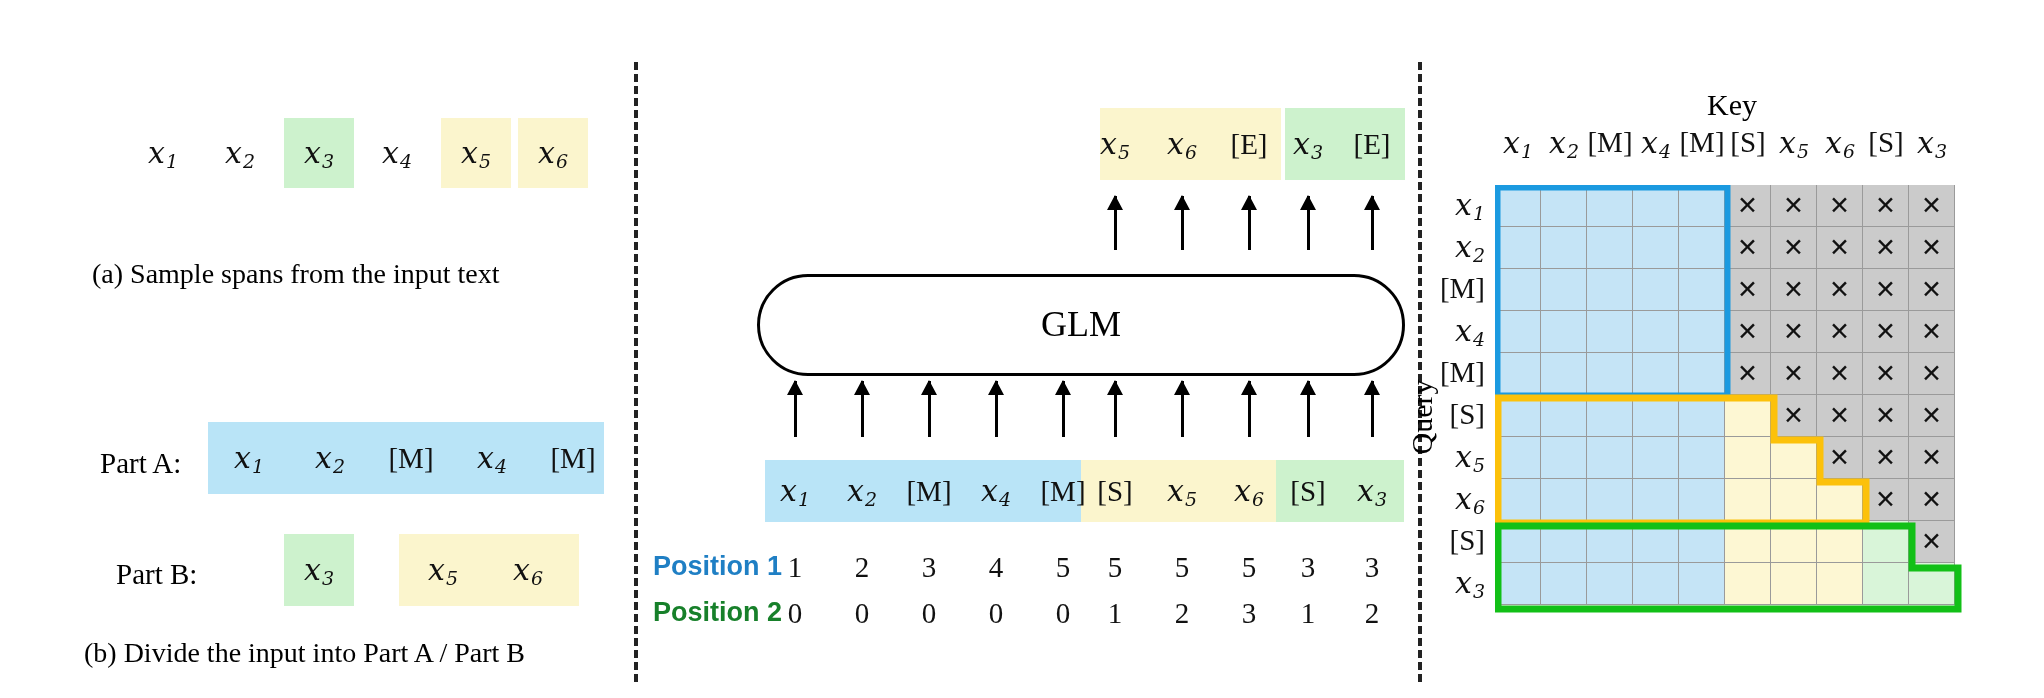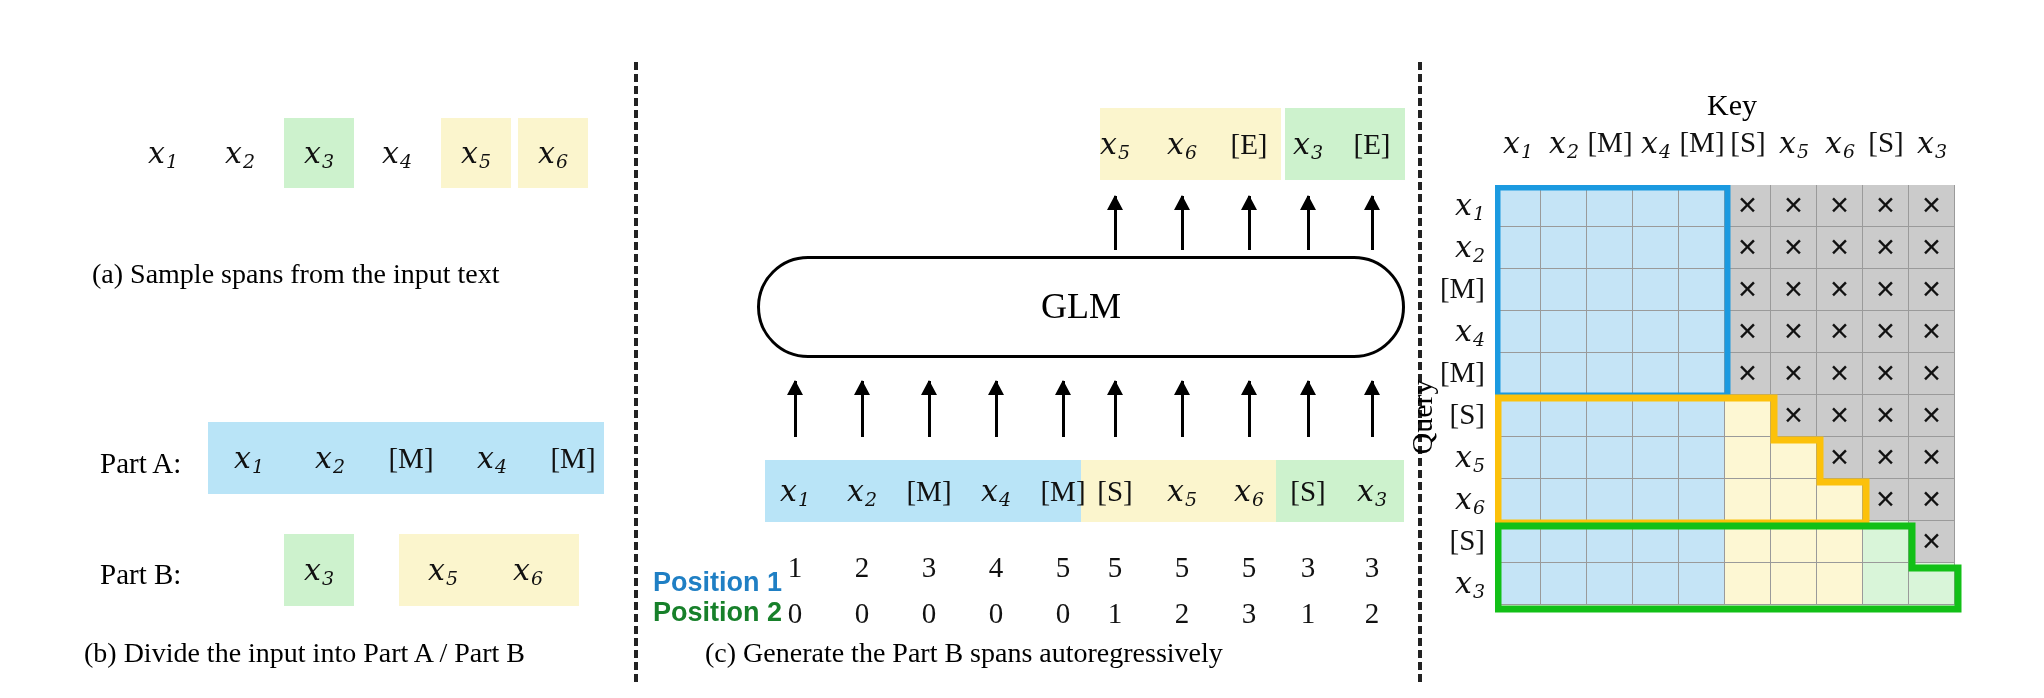--- a/index.html
+++ b/index.html
@@ -37,21 +37,21 @@
   .glm-sub{font-family:"Liberation Serif","DejaVu Serif",serif;font-size:26px;color:#000;line-height:1.1;margin-top:6px;}
 
   
   .arrow{position:absolute;width:3px;background:#000;}
   .arrow:after{content:"";position:absolute;left:-7px;top:-1px;
                border-left:8.5px solid transparent;border-right:8.5px solid transparent;
                border-bottom:15px solid #000;}
 
   
   .poslabel{font-family:"Liberation Sans","DejaVu Sans",sans-serif;font-weight:bold;font-size:27px;white-space:nowrap;}
-  .pos1{color:#1f7fc4;margin-top:16px;}
+  .pos1{color:#1f7fc4;}
   .pos2{color:#17802a;}
   .posnum{position:absolute;font-family:"Liberation Serif","DejaVu Serif",serif;font-size:29px;color:#111;text-align:center;}
 
   
   #mask-grid{position:absolute;}
   .mcell{position:absolute;box-sizing:border-box;border-right:1px solid #9a9a9a;border-bottom:1px solid #9a9a9a;
          display:flex;align-items:center;justify-content:center;}
   .c-blue{background:#c5e4f6;}
   .c-yellow{background:#fdf7d3;}
   .c-green{background:#d9f5d9;}
@@ -138,21 +138,21 @@
         <span class="tok">
           <i>x</i>
           <sub>4</sub>
         </span>
       </div>
       <div class="hl " style="left: 542px; top: 422px; width: 62px; height: 72px;">
         <span class="tokb">[M]</span>
       </div>
     </div>
 
-  <div class="rowlabel abs" style="left:100px;top:558px;">Part B:</div>
+  <div class="rowlabel abs" style="left:116px;top:558px;">Part B:</div>
   <div id="panel-b-b">
       <div class="hl green" style="left: 284px; top: 534px; width: 70px; height: 72px;">
         <span class="tok">
           <i>x</i>
           <sub>3</sub>
         </span>
       </div>
       <div class="hl yellow" style="left: 399px; top: 534px; width: 180px; height: 72px;"></div>
       <div class="hl " style="left: 412px; top: 534px; width: 62px; height: 72px;">
         <span class="tok">
@@ -199,21 +199,21 @@
       </div>
     </div>
   <div id="panel-c-out-arrows">
       <div class="arrow" style="left: 1114px; top: 196px; height: 54px;"></div>
       <div class="arrow" style="left: 1181px; top: 196px; height: 54px;"></div>
       <div class="arrow" style="left: 1248px; top: 196px; height: 54px;"></div>
       <div class="arrow" style="left: 1307px; top: 196px; height: 54px;"></div>
       <div class="arrow" style="left: 1371px; top: 196px; height: 54px;"></div>
     </div>
 
-  <div class="glmbox" style="left:757px;top:256px;width:642px;height:96px;">
+  <div class="glmbox" style="left:757px;top:274px;width:642px;height:96px;">
     <div class="glm-title">GLM</div>
   </div>
 
   <div id="panel-c-in-arrows">
       <div class="arrow" style="left: 794px; top: 381px; height: 56px;"></div>
       <div class="arrow" style="left: 861px; top: 381px; height: 56px;"></div>
       <div class="arrow" style="left: 928px; top: 381px; height: 56px;"></div>
       <div class="arrow" style="left: 995px; top: 381px; height: 56px;"></div>
       <div class="arrow" style="left: 1062px; top: 381px; height: 56px;"></div>
       <div class="arrow" style="left: 1114px; top: 381px; height: 56px;"></div>
@@ -294,21 +294,20 @@
       <div class="posnum" style="left: 904px; top: 597px; width: 50px;">0</div>
       <div class="posnum" style="left: 971px; top: 597px; width: 50px;">0</div>
       <div class="posnum" style="left: 1038px; top: 597px; width: 50px;">0</div>
       <div class="posnum" style="left: 1090px; top: 597px; width: 50px;">1</div>
       <div class="posnum" style="left: 1157px; top: 597px; width: 50px;">2</div>
       <div class="posnum" style="left: 1224px; top: 597px; width: 50px;">3</div>
       <div class="posnum" style="left: 1283px; top: 597px; width: 50px;">1</div>
       <div class="posnum" style="left: 1347px; top: 597px; width: 50px;">2</div>
     </div>
 
-  <div class="cap abs" style="left:705px;top:637px;">(c)  Generate the Part B spans autoregressively</div>
 
   <div class="key-title abs" style="left:1732px;top:88px;transform:translateX(-50%);">Key</div>
   <div id="key-headers">
       <div class="hdr" style="left: 1495px; top: 128px; width: 46px;"><span class="tok">
           <i>x</i>
           <sub>1</sub>
         </span></div>
       <div class="hdr" style="left: 1541px; top: 128px; width: 46px;"><span class="tok">
           <i>x</i>
           <sub>2</sub>

